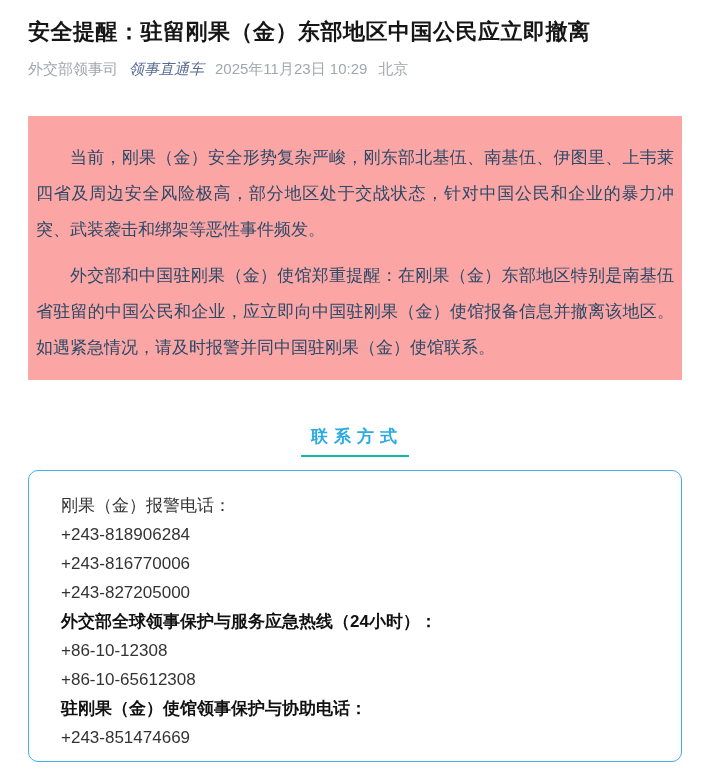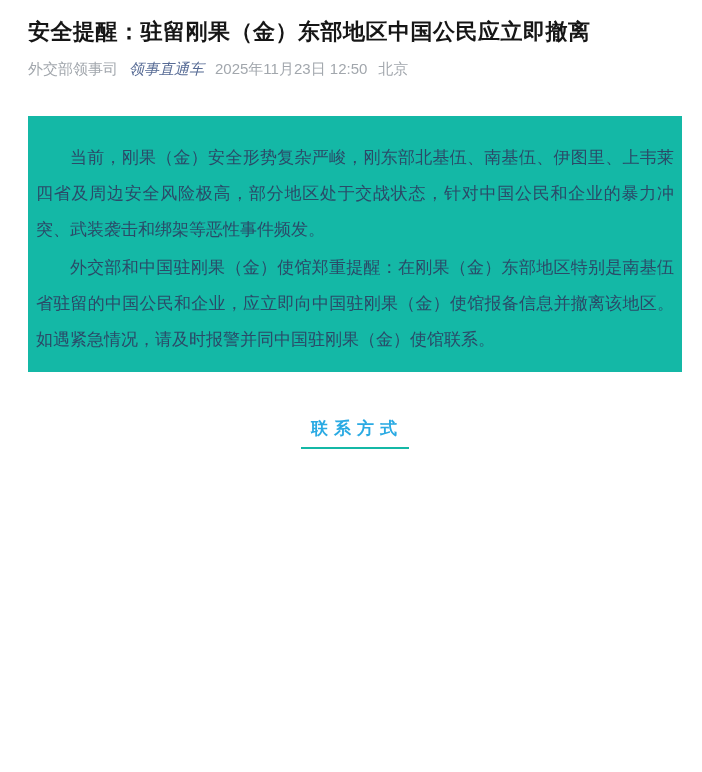--- a/index.html
+++ b/index.html
@@ -33,33 +33,33 @@
     white-space: nowrap;
     text-align: right;
   }
   .meta .account {
     color: #576b95;
     cursor: pointer;
     font-style: italic;
   }
   .notice {
     margin-top: 37px;
-    background: #14b8a6;
+    background: #fca5a5;
     padding: 24px 8px 14px 8px;
     font-size: 17px;
     line-height: 36px;
     color: #2b4a68;
     text-align: justify;
   }
   .notice p {
     margin: 0;
     text-indent: 2em;
   }
   .notice p + p {
-    margin-top: 2px;
+    margin-top: 10px;
     font-family: Liberation Serif, serif;
   }
   .contact-heading-wrap {
     margin-top: 45px;
     text-align: center;
   }
   .contact-heading {
     display: inline-block;
     color: #2aaae3;
     font-size: 17px;
@@ -89,27 +89,38 @@
 </head>
 <body>
 
 <div class="page">
 
   <h1 class="title">安全提醒：驻留刚果（金）东部地区中国公民应立即撤离</h1>
 
   <div class="meta">
     <span>外交部领事司</span>
     <span class="account">领事直通车</span>
-    <span>2025年11月23日 12:50</span>
+    <span>2025年11月23日 10:29</span>
     <span>北京</span>
   </div>
 
   <div class="notice">
     <p>当前，刚果（金）安全形势复杂严峻，刚东部北基伍、南基伍、伊图里、上韦莱四省及周边安全风险极高，部分地区处于交战状态，针对中国公民和企业的暴力冲突、武装袭击和绑架等恶性事件频发。</p>
     <p>外交部和中国驻刚果（金）使馆郑重提醒：在刚果（金）东部地区特别是南基伍省驻留的中国公民和企业，应立即向中国驻刚果（金）使馆报备信息并撤离该地区。如遇紧急情况，请及时报警并同中国驻刚果（金）使馆联系。</p>
   </div>
 
   <div class="contact-heading-wrap">
     <span class="contact-heading">联系方式</span>
   </div>
 
+  <div class="contact-card">
+    <div class="line">刚果（金）报警电话：</div>
+    <div class="line">+243-818906284</div>
+    <div class="line">+243-816770006</div>
+    <div class="line">+243-827205000</div>
+    <div class="line bold">外交部全球领事保护与服务应急热线（24小时）：</div>
+    <div class="line">+86-10-12308</div>
+    <div class="line">+86-10-65612308</div>
+    <div class="line bold">驻刚果（金）使馆领事保护与协助电话：</div>
+    <div class="line">+243-851474669</div>
+  </div>
 
 </div>
 
 </body></html>

